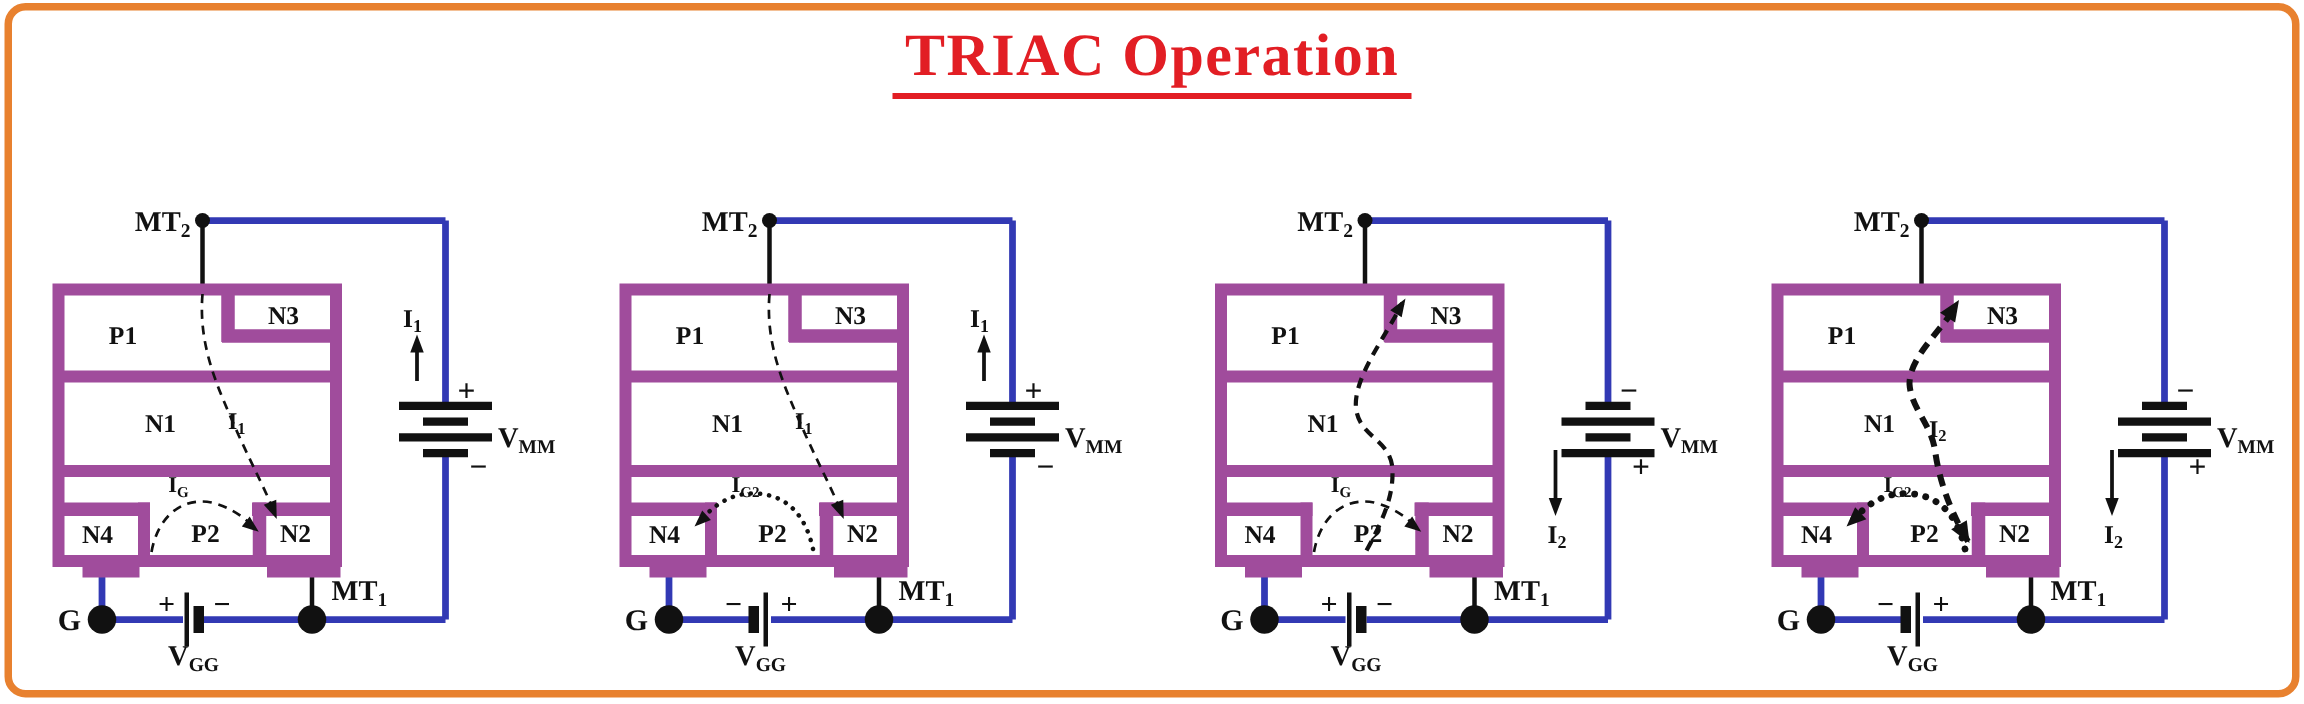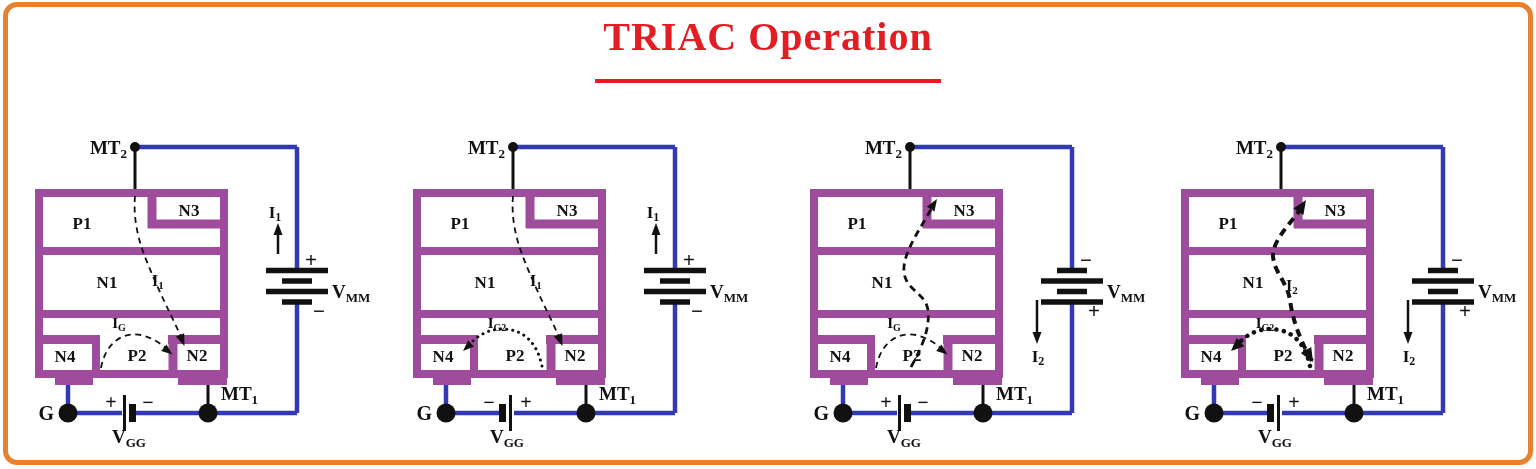--- a/index.html
+++ b/index.html
@@ -2,21 +2,21 @@
 <html><head>
 <meta charset="utf-8">
 <style>
   html,body{margin:0;padding:0;}
   body{width:1536px;height:469px;background:#ffffff;position:relative;overflow:hidden;
        font-family:"Liberation Serif",serif;}
   .frame{position:absolute;left:3px;top:2px;right:3px;bottom:4px;
          border:5px solid #E8812F;border-radius:14px;background:#fff;}
   .title-wrap{position:absolute;left:0;top:13px;width:100%;text-align:center;z-index:3;}
   .title-text{font-family:"Liberation Serif",serif;font-weight:bold;font-size:40px;
-              color:#E21E24;border-bottom:4px solid #E21E24;padding:0 8px 19px 8px;
+              color:#E21E24;border-bottom:4px solid #E21E24;padding:0 8px 2px 8px;
               letter-spacing:1px;display:inline-block;}
   svg{position:absolute;left:0;top:0;z-index:2;}
   svg text{font-family:"Liberation Serif",serif;font-weight:bold;fill:#111;}
 </style>
 </head>
 <body>
 
 <div class="frame" style="border-color: rgb(232, 129, 47);"></div>
 <div class="title-wrap">
   <span class="title-text" style="color: rgb(226, 30, 36); border-bottom-color: rgb(226, 30, 36);">TRIAC Operation</span>

